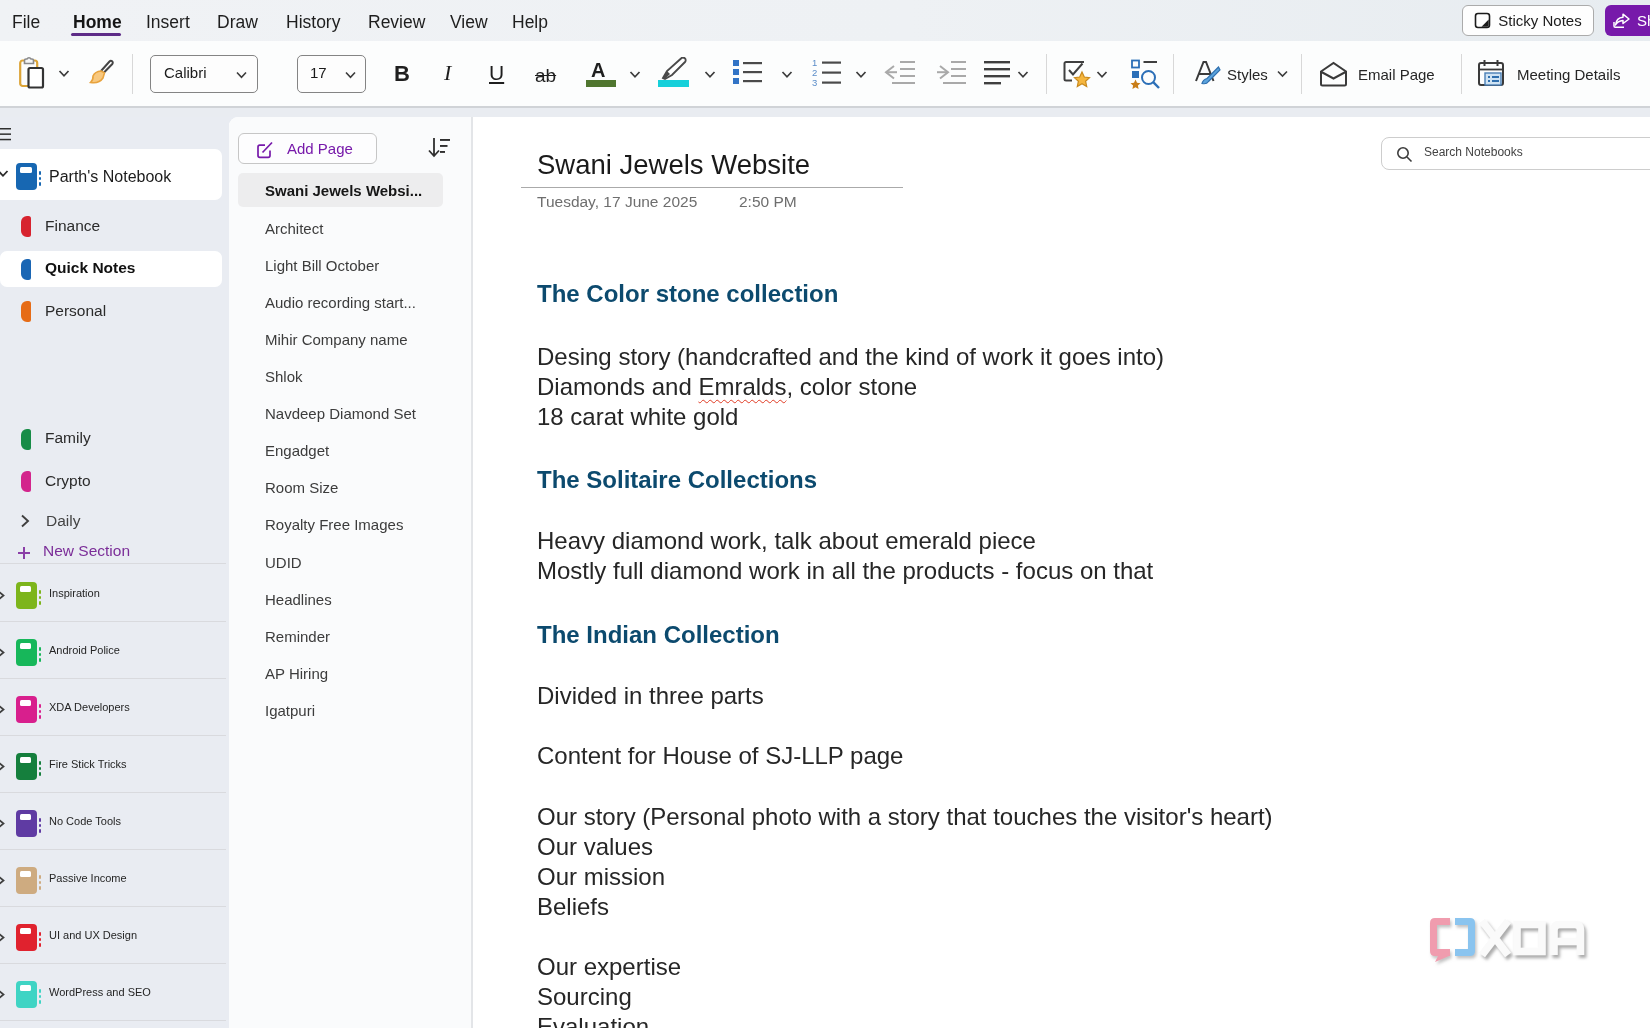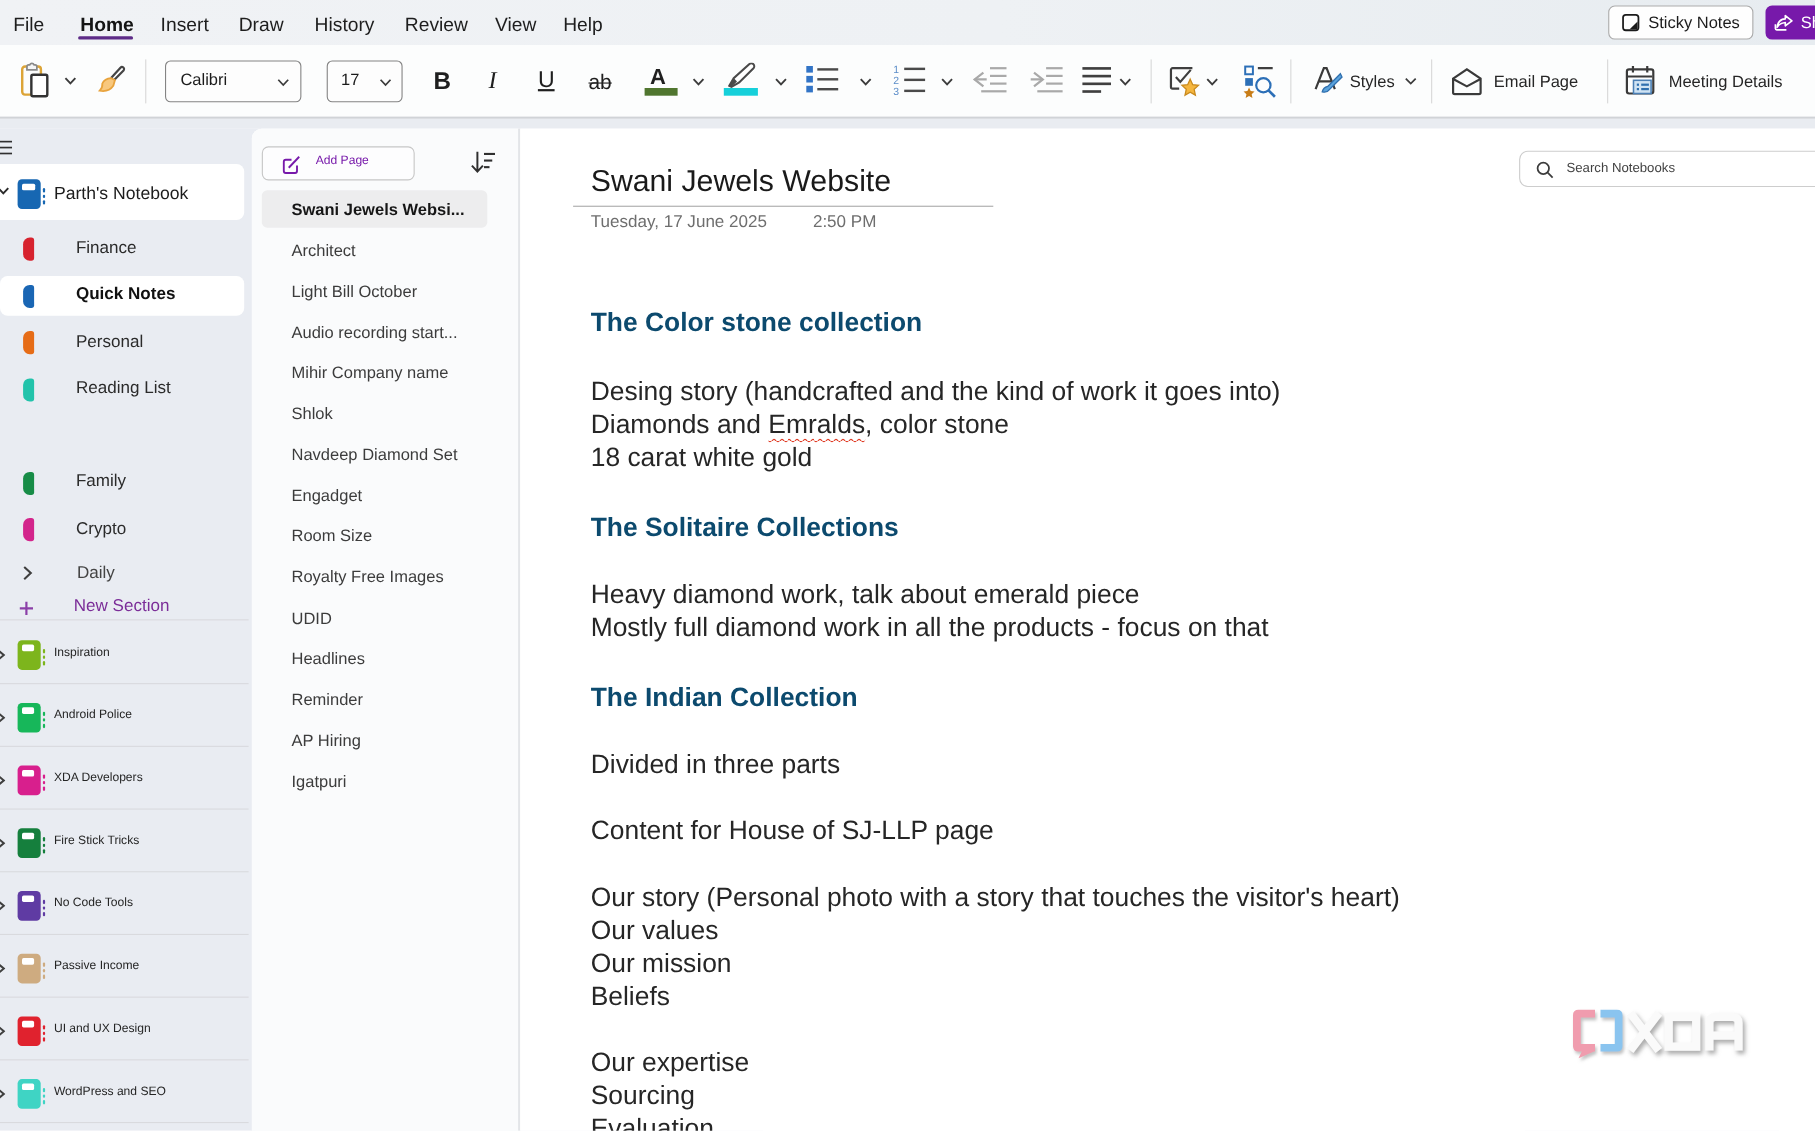--- a/index.html
+++ b/index.html
@@ -29,21 +29,21 @@
 
 
 #appbg { position:absolute; left:0; top:117px; width:1650px; height:911px; background:#e9ecf2; }
 #sheet { position:absolute; left:229px; top:117px; width:1421px; height:911px; background:#ffffff; border-top-left-radius:9px; }
 #pagespane { position:absolute; left:0px; top:0px; width:242px; height:911px; background:#fafbfc; border-top-left-radius:9px; }
 #panediv { position:absolute; left:242px; top:0; width:2px; height:911px; background:#e3e5e8; }
 
 
 .srow { position:absolute; left:0; width:222px; height:36px; }
 .srow .tab { position:absolute; left:21px; top:7.5px; width:10px; height:21px; border-radius:6px 2.5px 2.5px 6px; }
-.srow .txt { position:absolute; left:45px; top:8px; font-size:15.5px; color:#2b2b2b; white-space:nowrap;margin-left:24px; }
+.srow .txt { position:absolute; left:45px; top:8px; font-size:15.5px; color:#2b2b2b; white-space:nowrap; }
 .selrow { background:#fff; border-radius:7px;padding-left:42px; }
 .nrow .txt { position:absolute; left:49px; font-size:11px; color:#252525; white-space:nowrap; }
 .nrow .chev, .nrow .nbicon, .nrow .nbdots { position:absolute; }
 .nbicon { position:absolute; left:16px; width:21px; height:27px; border-radius:4px; }
 .nbicon .strip { position:absolute; left:4px; top:4px; width:11px; height:5.5px; background:#fff; border-radius:1.5px; }
 .nbdots { position:absolute; left:38.5px; width:2.5px; }
 .nbdots i { display:block; width:2.5px; height:3.5px; margin-bottom:2.2px; border-radius:1px; }
 .chev { position:absolute; }
 .ndiv { position:absolute; left:0; width:226px; height:1px; background:#d9dade; }
 
@@ -90,21 +90,21 @@
   <svg class="abs" style="left:58px;top:28px;" width="12" height="9" viewBox="0 0 12 9">
       <path d="M1.5 2 L6 6.8 L10.5 2" fill="none" stroke="#3c3c3c" stroke-width="1.7"></path>
     </svg>
 
   <svg class="abs" style="left:87px;top:17px;" width="28" height="29" viewBox="0 0 28 29">
     <path d="M14 13 L22.5 3.5 A 1.8 1.8 0 0 1 25.3 6 L17 14.5" fill="#fff" stroke="#454545" stroke-width="2"></path>
     <path d="M14 13 L17.5 14.8 L16 20 Q12 26 3.5 24.5 Q6.5 21.5 6 18 Q8 13.5 14 13 Z" fill="#f8c87e" stroke="#e8a33d" stroke-width="1.6"></path>
   </svg>
   <div class="rdiv" style="left:132px;"></div>
 
-  <div class="combo" style="left:150px; width:124px;">
+  <div class="combo" style="left:150px; width:108px;">
       <span style="position:absolute;left:13px;top:8px;">Calibri</span>
     <svg class="abs" style="right:10px;top:15px;" width="11" height="8" viewBox="0 0 11 8">
         <path d="M1 1.5 L5.5 6.3 L10 1.5" fill="none" stroke="#3c3c3c" stroke-width="1.6"></path>
       </svg>
     </div>
 
   <div class="combo" style="left:297px; width:69px;">
       <span style="position:absolute;left:12px;top:8px;">17</span>
     <svg class="abs" style="right:9px;top:15px;" width="11" height="8" viewBox="0 0 11 8">
         <path d="M1 1.5 L5.5 6.3 L10 1.5" fill="none" stroke="#3c3c3c" stroke-width="1.6"></path>
@@ -263,24 +263,20 @@
       <div class="txt">Finance</div>
     </div>
   <div class="srow selrow" style="top:134.3px;">
       <div class="tab" style="background:#1a66b4;"></div>
       <div class="txt" style="font-weight:bold;color:#111;">Quick Notes</div>
     </div>
   <div class="srow" style="top:176.8px;">
       <div class="tab" style="background:#e66c17;"></div>
       <div class="txt">Personal</div>
     </div>
-  <div class="srow" style="top:219.3px;">
-      <div class="tab" style="background:#22c3ab;"></div>
-      <div class="txt">Reading List</div>
-    </div>
   <div class="srow" style="top:304.3px;">
       <div class="tab" style="background:#178c47;"></div>
       <div class="txt">Family</div>
     </div>
   <div class="srow" style="top:346.8px;">
       <div class="tab" style="background:#d3258c;"></div>
       <div class="txt">Crypto</div>
     </div>
   <div class="srow" style="top:393.3px;height:30px;">
     <svg class="abs" style="left:20px;top:4px;" width="10" height="14" viewBox="0 0 10 14">
@@ -417,21 +413,21 @@
     </div>
   <div class="ndiv" style="top:903px;"></div>
 </div>
 <div id="sheet">
   <div id="pagespane">
     <div class="abs" style="left:9px;top:16px;width:139px;height:31px;border:1px solid #c6c6c6;border-radius:6px;background:#fdfdfe;">
       <svg class="abs" style="left:17px;top:6.5px;" width="18" height="18" viewBox="0 0 18 18">
         <path d="M14 9.5 V14.5 a1.8 1.8 0 0 1 -1.8 1.8 H3.8 A1.8 1.8 0 0 1 2 14.5 V6 a1.8 1.8 0 0 1 1.8 -1.8 H9" fill="none" stroke="#7719aa" stroke-width="1.7"></path>
         <line x1="6.5" y1="11.5" x2="16" y2="1.5" stroke="#7719aa" stroke-width="1.7"></line>
       </svg>
-      <span class="abs" style="left:48px;top:6px;font-size:11px;color:#7719aa;">Add Page</span>
+      <span class="abs" style="left:48px;top:6px;font-size:15px;color:#7719aa;">Add Page</span>
     </div>
     <svg class="abs" style="left:199px;top:20px;" width="22" height="21" viewBox="0 0 22 21">
       <path d="M6 1 V19 M1 13.5 L6 19 L11 13.5" fill="none" stroke="#2f2f2f" stroke-width="1.8"></path>
       <rect x="12" y="2" width="10" height="1.9" fill="#2f2f2f"></rect>
         <rect x="12" y="8" width="7.5" height="1.9" fill="#2f2f2f"></rect>
         <rect x="12" y="14" width="5" height="1.9" fill="#2f2f2f"></rect>
     </svg>
     <div class="abs" style="left:9px;top:56px;width:205px;height:33.5px;background:#ededee;border-radius:5px;"></div>
     <div class="prow" style="top:65px;font-weight:bold;color:#161616;">Swani Jewels Websi...</div>
     <div class="prow" style="top:102.6px;">Architect</div>

